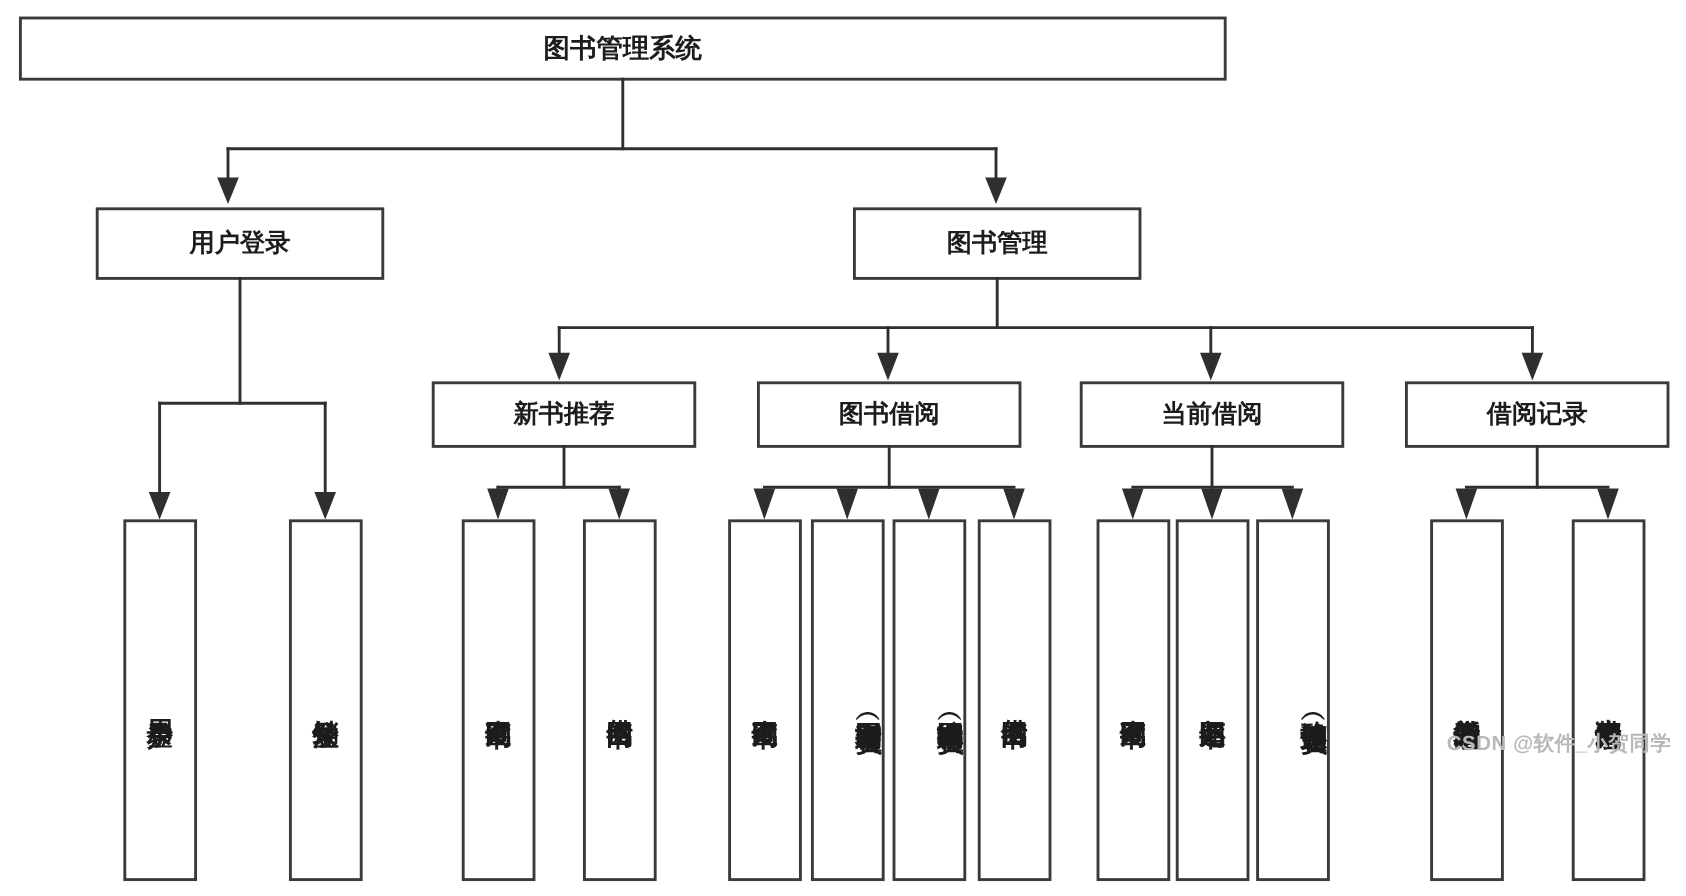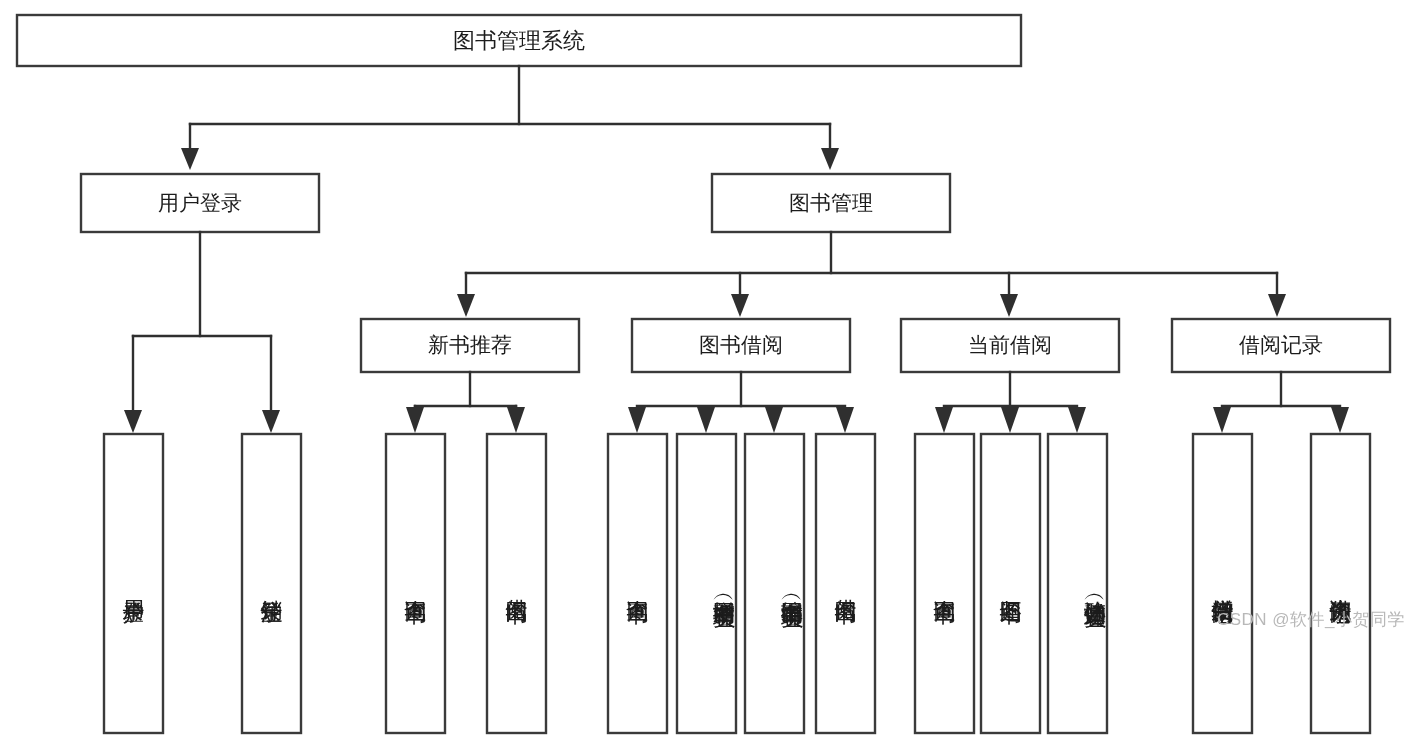--- a/index.html
+++ b/index.html
@@ -11,20 +11,21 @@
     width: 1405px;
     height: 747px;
     font-family: "Liberation Sans", sans-serif;
     overflow: hidden;
   }
   #diagram-root {
     position: relative;
     width: 1405px;
     height: 635px;
     background: #ffffff;
+    font-weight: bold;
   }
   svg#flow {
     position: absolute;
     left: 0;
     top: 0;
     width: 1405px;
     height: 747px;
     display: block;
   }
   .node-box {
@@ -68,21 +69,21 @@
     letter-spacing: 1px;
     text-align: center;
     display: flex;
     align-items: center;
     justify-content: center;
     white-space: nowrap;
     pointer-events: none;
   }
   .watermark {
     position: absolute;
-    right: 0;
+    right: 12px;
     bottom: 4px;
     font-family: "Liberation Sans", sans-serif;
     font-size: 17px;
     color: #b8b8b8;
     letter-spacing: 0.5px;
     white-space: nowrap;
   }
 </style>
 </head>
 <body>

